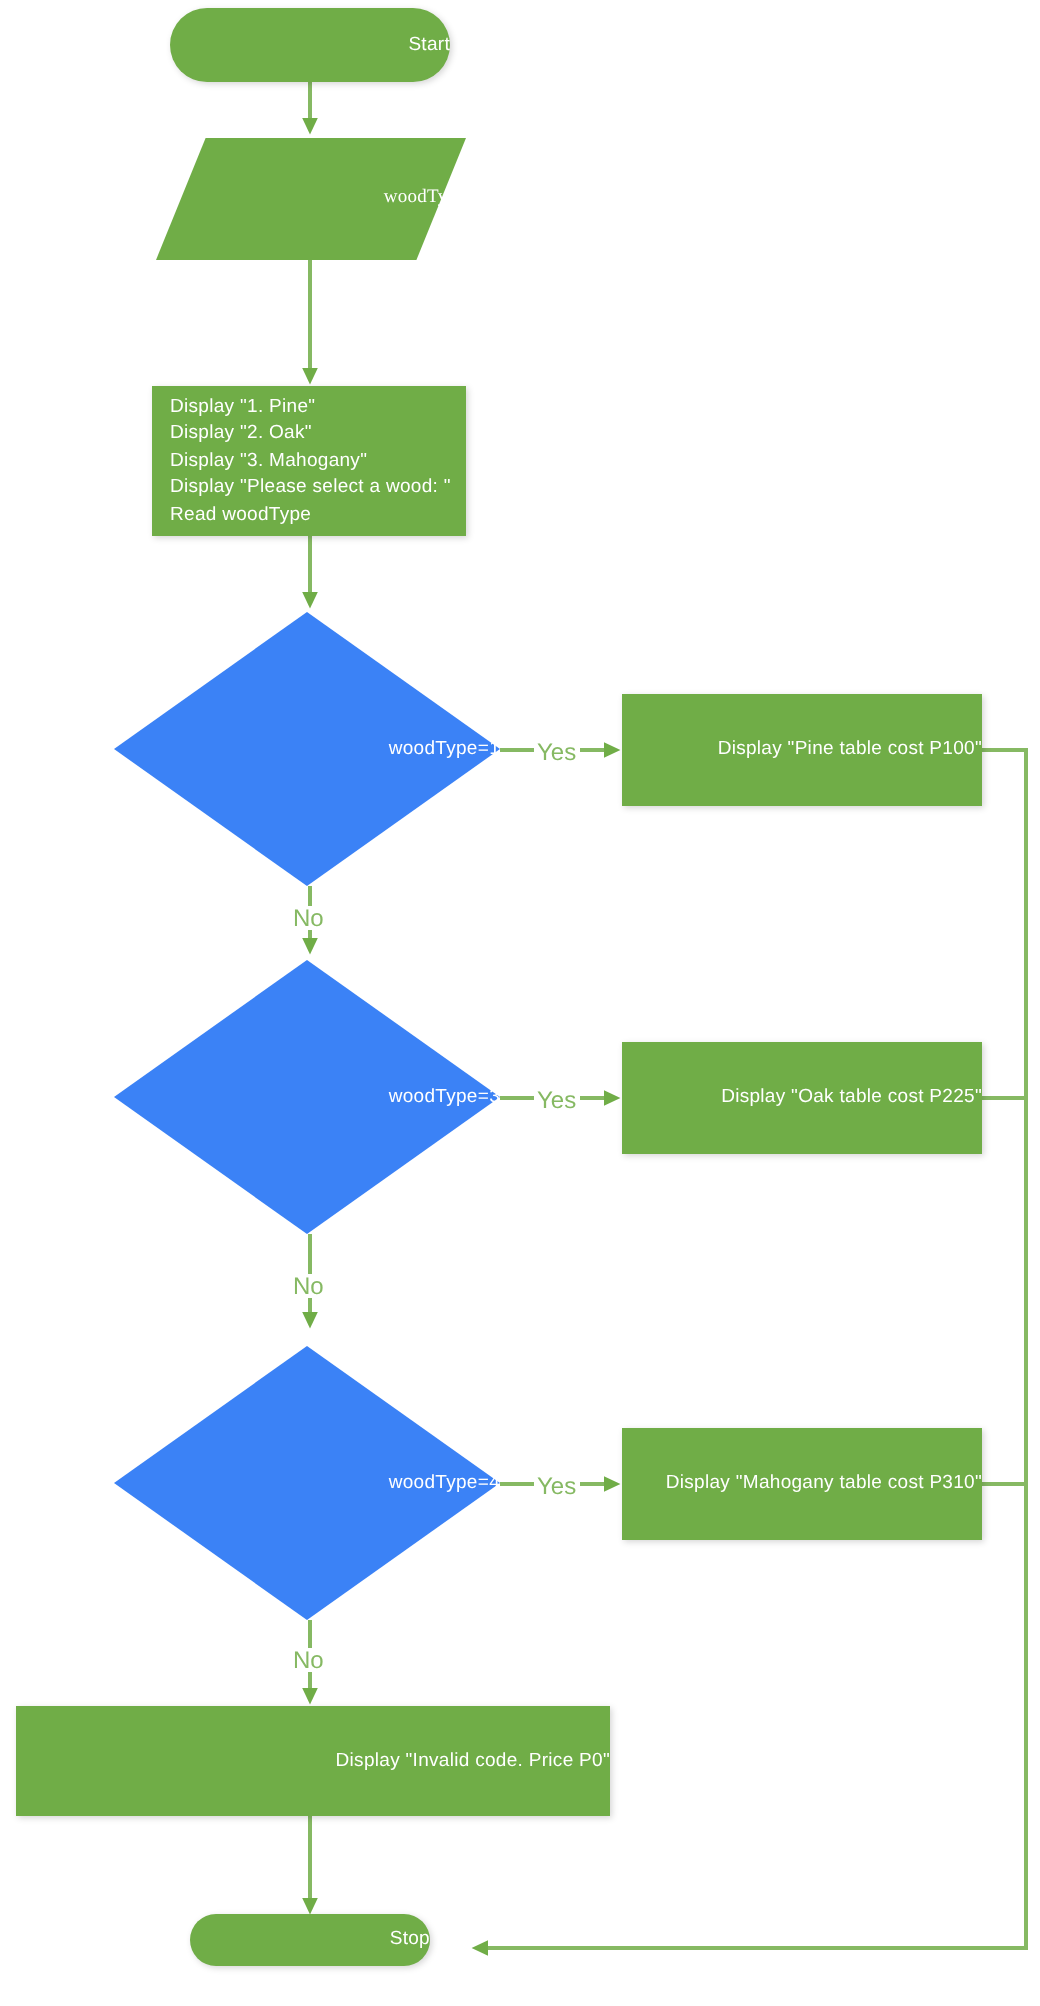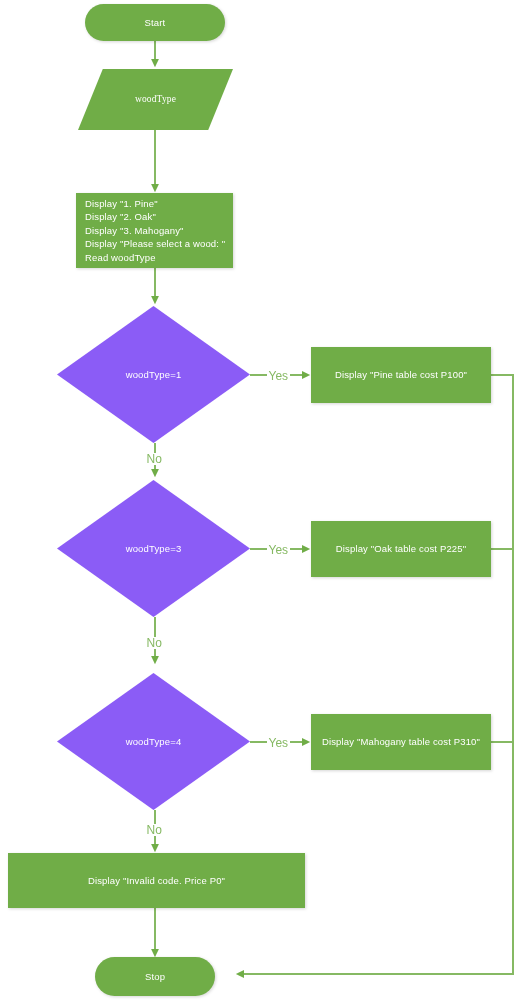--- a/index.html
+++ b/index.html
@@ -20,21 +20,21 @@
     inset: 0;
     width: 520px;
     height: 1003px;
   }
   .node {
     position: absolute;
     box-sizing: border-box;
     color: #ffffff;
     display: flex;
     align-items: center;
-    justify-content: center;
+    justify-content: flex-end;
     text-align: center;
     font-size: 9.5px;
     line-height: 1.25;
     letter-spacing: 0.15px;
     filter: drop-shadow(1.5px 1.5px 1.6px rgba(0,0,0,0.16));
   }
   .node .label {
     position: relative;
     z-index: 2;
     pointer-events: none;
@@ -54,21 +54,21 @@
   
   .parallelogram {
     background: #70ad47;
     -webkit-clip-path: polygon(16% 0%, 100% 0%, 84% 100%, 0% 100%);
     clip-path: polygon(16% 0%, 100% 0%, 84% 100%, 0% 100%);
     font-family: Liberation Serif, serif;
   }
 
   
   .diamond {
-    background: #8b5cf6;
+    background: #3b82f6;
     -webkit-clip-path: polygon(50% 0%, 100% 50%, 50% 100%, 0% 50%);
     clip-path: polygon(50% 0%, 100% 50%, 50% 100%, 0% 50%);
   }
 
   
   .proc-multiline {
     justify-content: flex-start;
     padding-left: 9px;
     text-align: left;
   }
@@ -165,21 +165,21 @@
 </div>
 
 <div class="node rect" style="left:311px; top:714px; width:180px; height:56px;">
   <span class="label">Display "Mahogany table cost P310"</span>
 </div>
 
 <div class="node rect" style="left:8px; top:853px; width:297px; height:55px;">
   <span class="label">Display "Invalid code. Price P0"</span>
 </div>
 
-<div class="node terminator" style="left:95px; top:957px; width:120px; height:39px;">
+<div class="node terminator" style="left:95px; top:957px; width:120px; height:26px;">
   <span class="label">Stop</span>
 </div>
 
 <span class="edge-label" style="left:267px; top:370px;">Yes</span>
 <span class="edge-label" style="left:145px; top:453px;">No</span>
 
 <span class="edge-label" style="left:267px; top:544px;">Yes</span>
 <span class="edge-label" style="left:145px; top:637px;">No</span>
 
 <span class="edge-label" style="left:267px; top:737px;">Yes</span>

